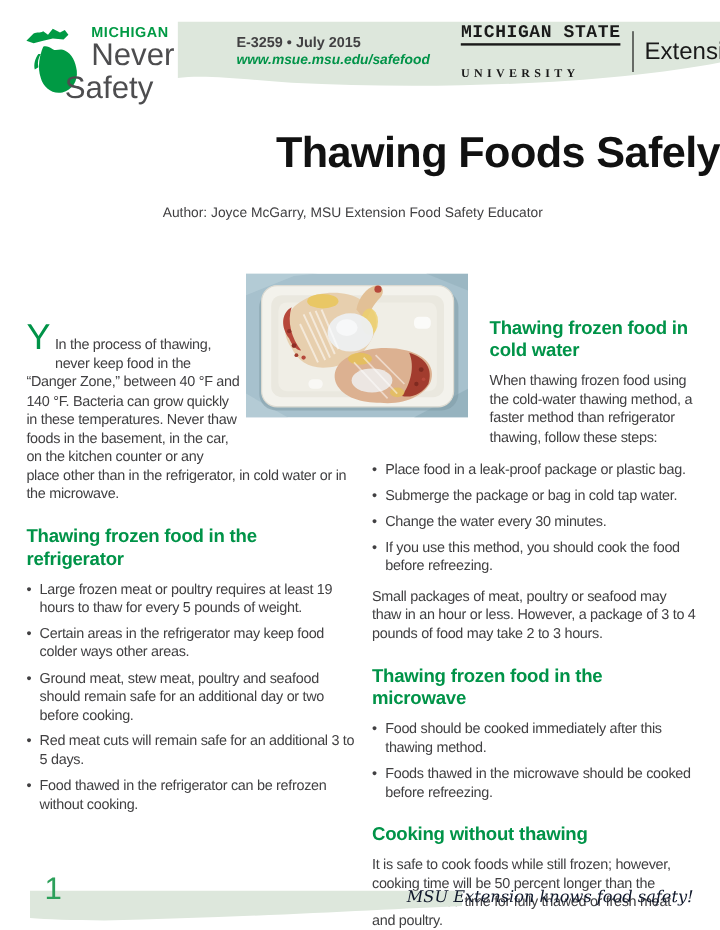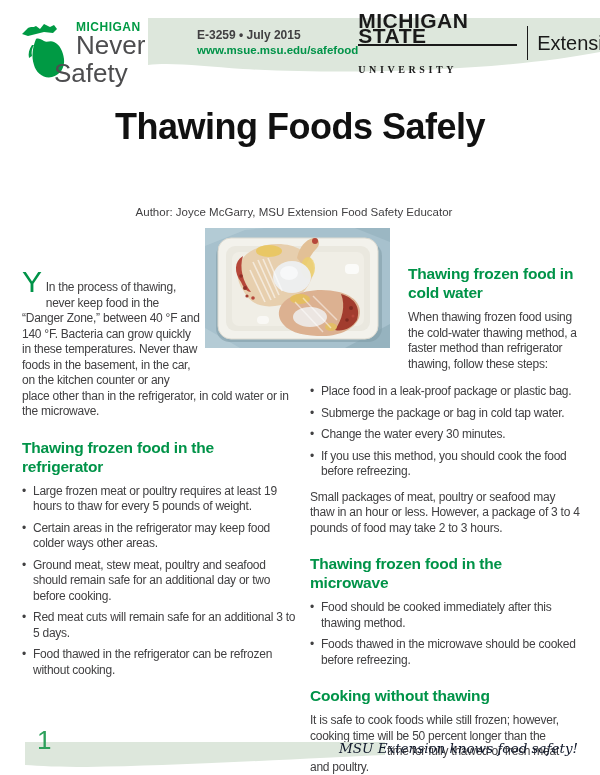--- a/index.html
+++ b/index.html
@@ -11,35 +11,35 @@
   .logo-state{position:absolute;left:2px;top:10px;}
   .logo-michigan{position:absolute;left:58px;top:12px;font-size:12px;font-weight:bold;
                  color:#009a44;letter-spacing:.5px;}
   .logo-food{position:absolute;left:58px;top:24px;font-size:26px;color:#4d4d4f;line-height:26px;}
   .logo-safety{position:absolute;left:36px;top:52px;font-size:26px;color:#4d4d4f;line-height:26px;}
 
   .band{position:absolute;left:148px;top:18px;width:452px;height:60px;padding-left:33px;}
   .band svg.swoosh{position:absolute;left:0;top:0;}
   .band-inner{position:relative;display:flex;align-items:center;height:46px;padding:2px 8px 0 16px;}
   .bulletin{font-size:12px;font-weight:bold;color:#414042;line-height:15px;}
-  .band-url{font-size:11.5px;font-weight:bold;color:#009348;text-decoration:none;line-height:15px;display:block;}
+  .band-url{font-size:11.5px;font-weight:bold;color:#009348;text-decoration:none;line-height:15px;display:block;font-style:italic;}
   .msu-block{margin-left:auto;display:flex;align-items:center;}
   .msu-wordmark{text-align:left;}
-  .msu-line1{font-family:Liberation Sans, sans-serif;font-size:21px;font-weight:bold;color:#1a1a1a;
+  .msu-line1{font-family:Liberation Mono, monospace;font-size:15px;font-weight:bold;color:#1a1a1a;
              letter-spacing:.5px;border-bottom:2px solid #1a1a1a;padding-bottom:1px;line-height:15px;}
   .msu-line2{font-family:"Liberation Serif",serif;font-size:10px;font-weight:bold;color:#1a1a1a;
              letter-spacing:3.6px;margin-top:19px;line-height:9px;}
   .msu-divider{width:1px;height:34px;background:#1a1a1a;margin:0 9px 0 10px;}
   .msu-extension{font-size:20px;color:#1a1a1a;}
 
   
-  .doc-title{position:absolute;top:106px;left:0;right:0;text-align:center;
+  .doc-title{position:absolute;top:106px;left:0;right:0;text-align:right;
              font-size:36px;font-weight:bold;color:#111;letter-spacing:-.5px;}
   .doc-author{position:absolute;top:172px;left:0;right:12px;text-align:center;
-              font-size:11.5px;color:#414042;margin-top:34px;}
+              font-size:11.5px;color:#414042;}
 
   
   .content{position:absolute;top:228px;left:0;width:600px;font-size:12px;
            letter-spacing:-.25px;line-height:15.5px;}
   .photo{position:absolute;left:205px;top:0;width:185px;height:120px;}
   .columns{display:flex;}
   .col-left{margin-left:22px;width:274px;padding-top:40px;}
   .col-right{margin-left:14px;width:270px;padding-top:36px;}
   .spacer-left{float:right;width:96px;height:112px;}
   .spacer-right{float:left;width:98px;height:108px;}

